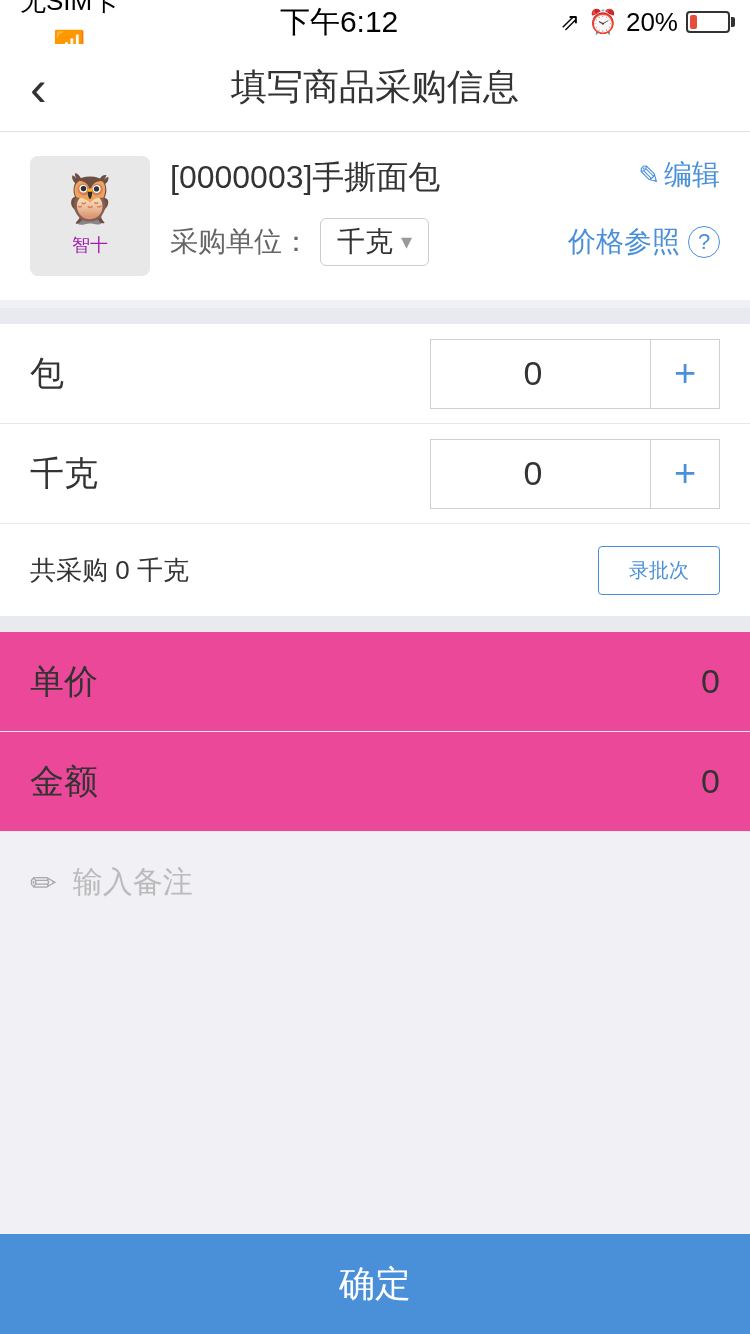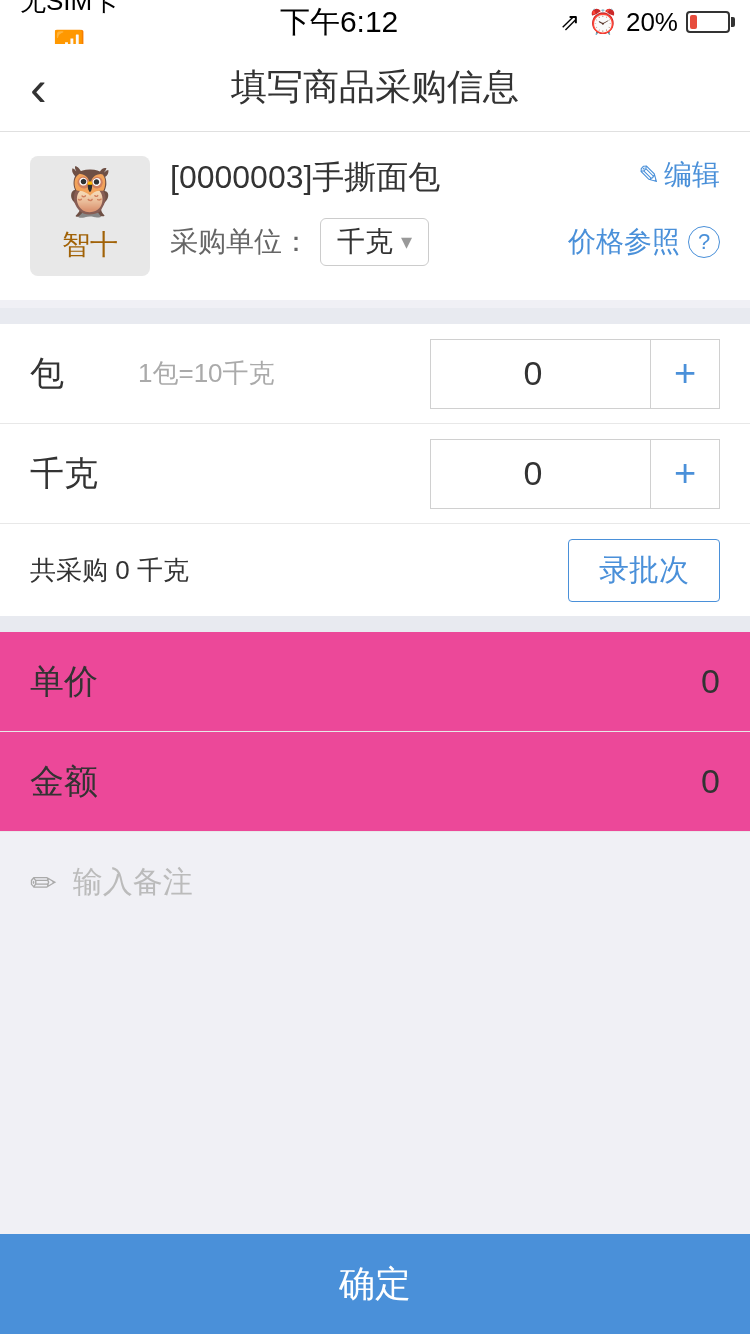--- a/index.html
+++ b/index.html
@@ -97,22 +97,22 @@
       align-items: center;
       justify-content: center;
       flex-shrink: 0;
       color: #4a90d9;
     }
     .product-thumbnail-icon {
       font-size: 48px;
       line-height: 1;
     }
     .product-thumbnail-text {
-      font-size: 28px;
-      color: #a16207;
+      font-size: 18px;
+      color: #a21caf;
       margin-top: 10px;
     }
     .product-info {
       flex: 1;
     }
     .product-header {
       display: flex;
       justify-content: space-between;
       align-items: flex-start;
       margin-bottom: 18px;
@@ -229,21 +229,21 @@
       font-size: 26px;
       color: #333;
     }
     .batch-btn {
       margin-left: auto;
       border: 1px solid #4a90d9;
       color: #4a90d9;
       background: #fff;
       border-radius: 4px;
       padding: 10px 30px;
-      font-size: 30px;
+      font-size: 20px;
       cursor: pointer;
     }
 
     
     .info-section {
       background: #ec4899;
       border-top: 8px solid #e8eaf0;
     }
     .info-row {
       display: flex;
@@ -356,21 +356,20 @@
     </div>
   </div>
 </div>
 
 <div class="section-divider"></div>
 
 <div class="input-section">
 
   <div class="input-row">
     <span class="input-row-label">包</span>
-    <span class="input-row-sublabel">1包=10千克</span>
     <div class="input-row-right">
       <input class="qty-input" type="number" value="0" style="">
       <div class="plus-btn">
         <span>+</span>
       </div>
     </div>
   </div>
 
   <div class="input-row">
     <span class="input-row-label">千克</span>

